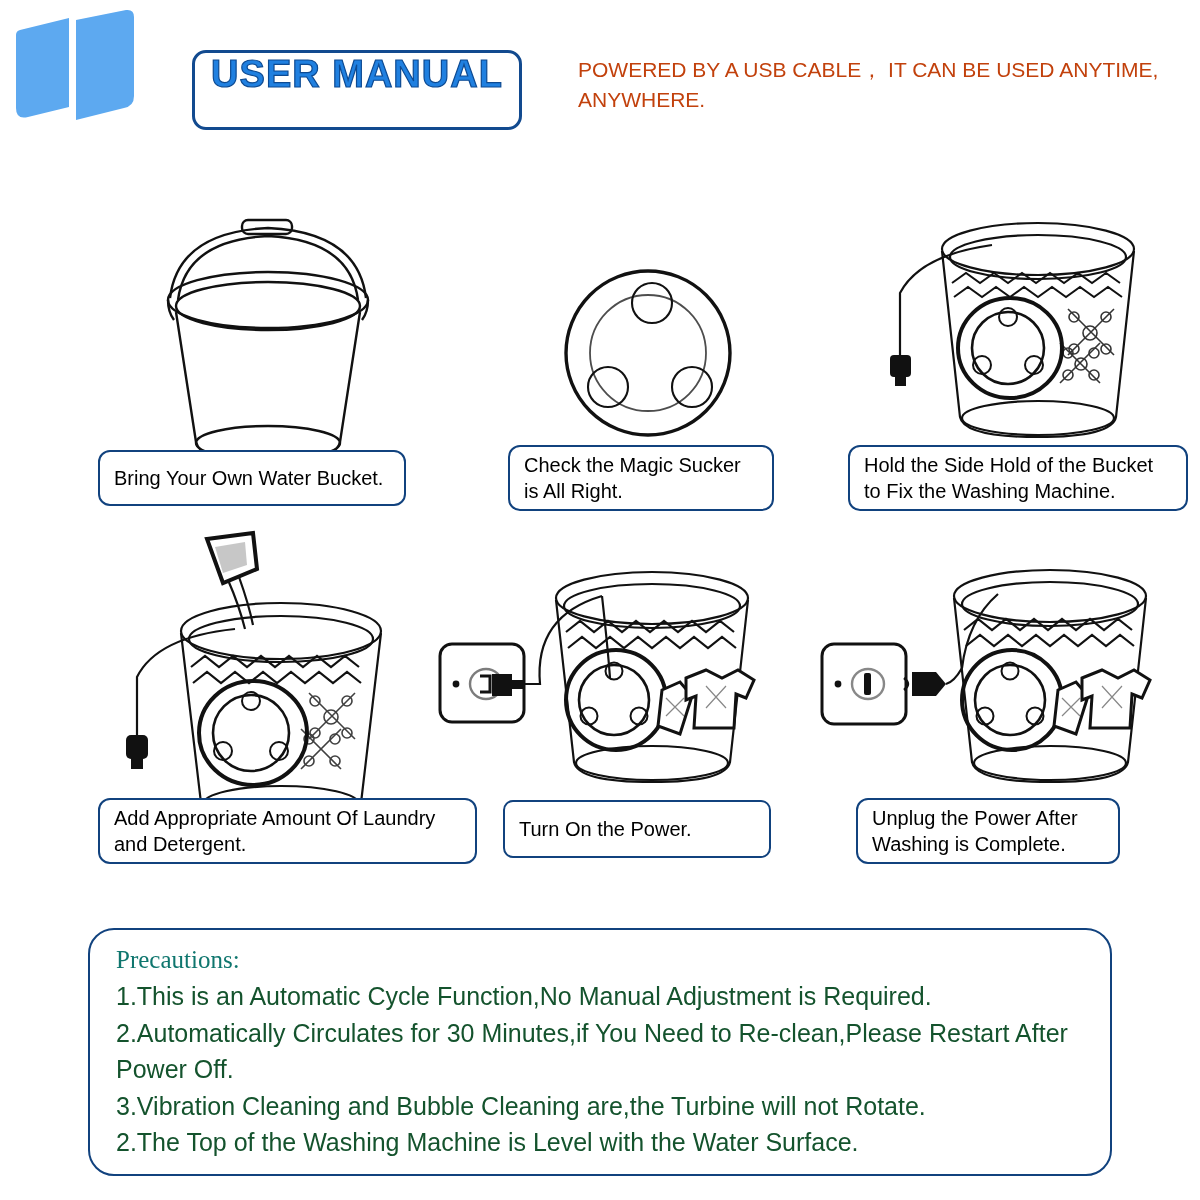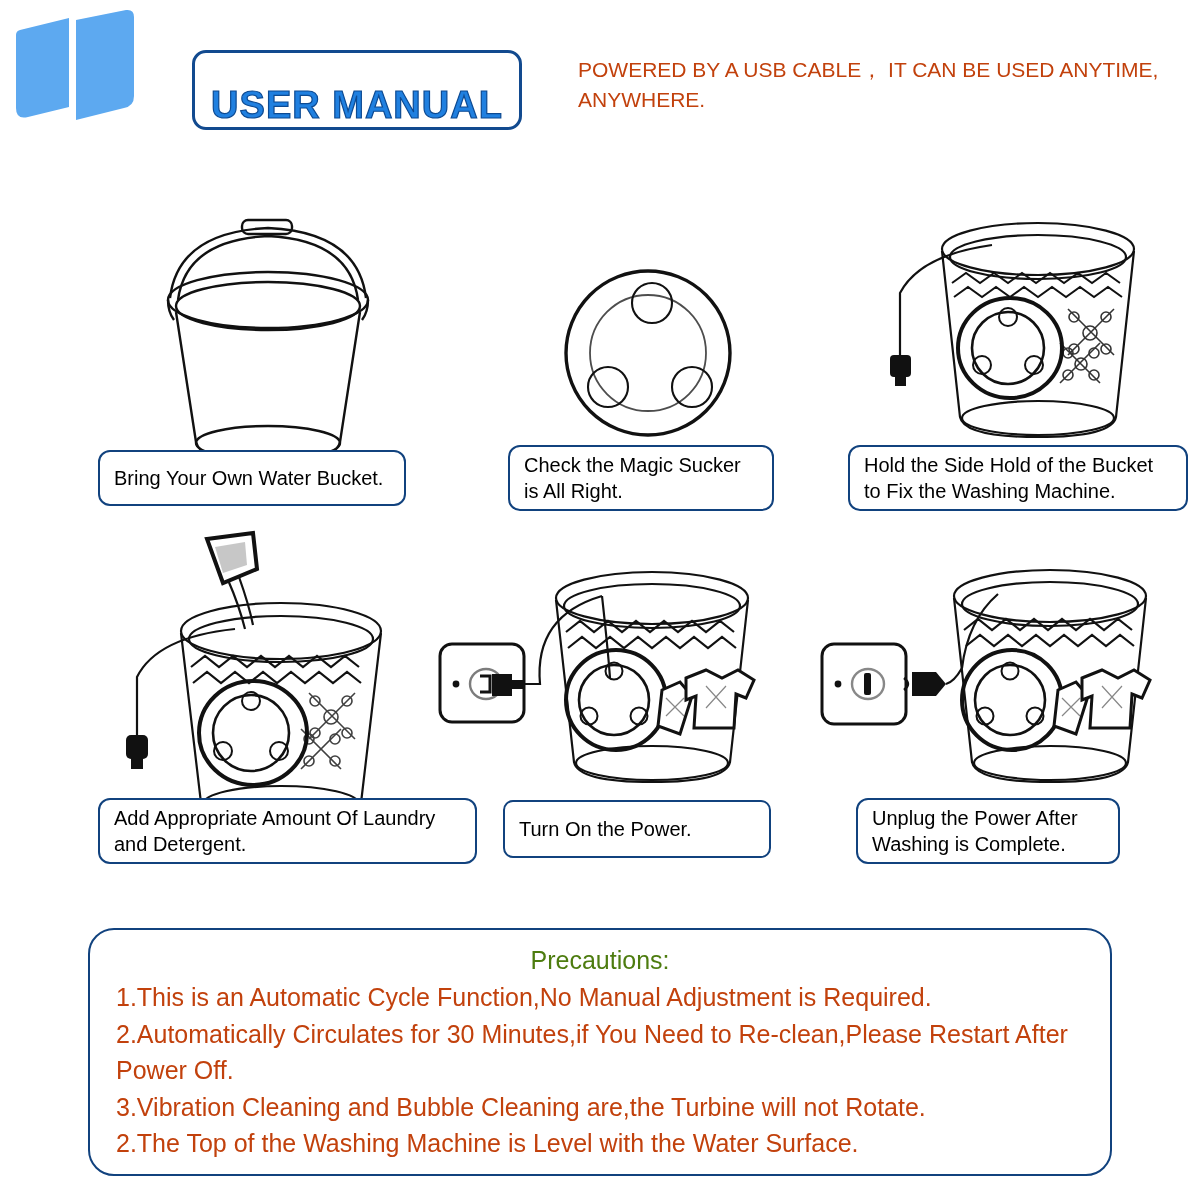--- a/index.html
+++ b/index.html
@@ -18,21 +18,21 @@
   .book-icon{
     position:absolute;left:14px;top:8px;width:124px;height:126px;
   }
   .manual-badge{
     position:absolute;left:192px;top:50px;
     width:330px;height:80px;
     border:3px solid #124a8f;
     border-radius:14px;
     background:#fff;
     box-sizing:border-box;
-    display:flex;align-items:flex-end;justify-content:center;
+    display:flex;align-items:flex-start;justify-content:center;
   }
   .manual-badge-text{
     font-size:38px;font-weight:bold;letter-spacing:1px;
     color:#2080e0;
     -webkit-text-stroke:1.2px #0d4a92;
     white-space:nowrap;
   }
   .header-note{
     position:absolute;left:578px;top:55px;width:600px;
     font-size:21px;color:#c2410c;line-height:1.42;
@@ -76,23 +76,23 @@
   .precautions{
     position:absolute;left:88px;top:928px;
     width:1024px;height:248px;
     border:2.5px solid #11427e;
     border-radius:26px;
     box-sizing:border-box;
     background:#fff;
     padding:16px 26px 0 26px;
   }
   .prec-title{
-    text-align:center;font-size:25px;color:#4d7c0f;margin-bottom:4px;
-  }
-  .prec-list{font-size:25px;color:#c2410c;line-height:1.46;}
+    font-size:25px;color:#0f766e;margin-bottom:4px;font-family:Liberation Serif, serif;
+  }
+  .prec-list{font-size:25px;color:#14532d;line-height:1.46;}
   .prec-item{margin:0;}
 </style>
 </head>
 <body>
 
 <div class="header">
 
   <div class="book-icon">
     <svg width="124" height="126" viewBox="0 0 124 126">
       <path d="M55 10 L6 22 Q2 23 2 27 L2 100 Q2 112 14 109 L55 99 Z" fill="#5da9f0"></path>

